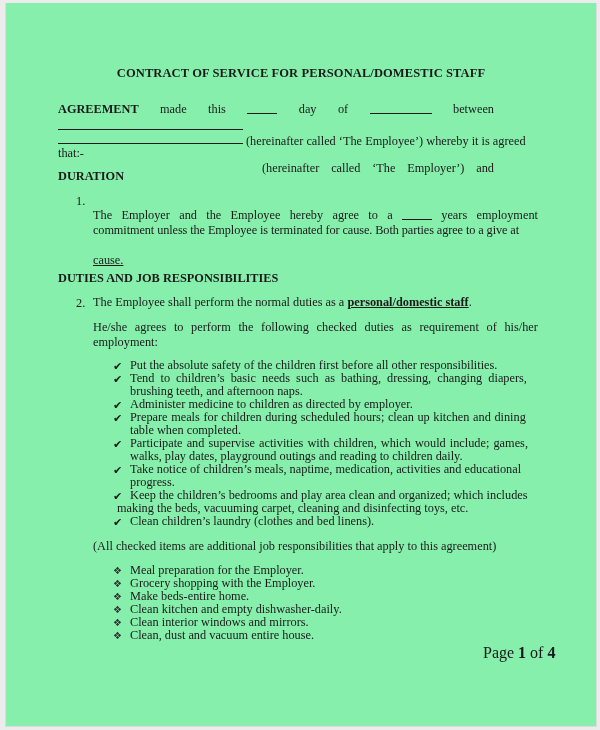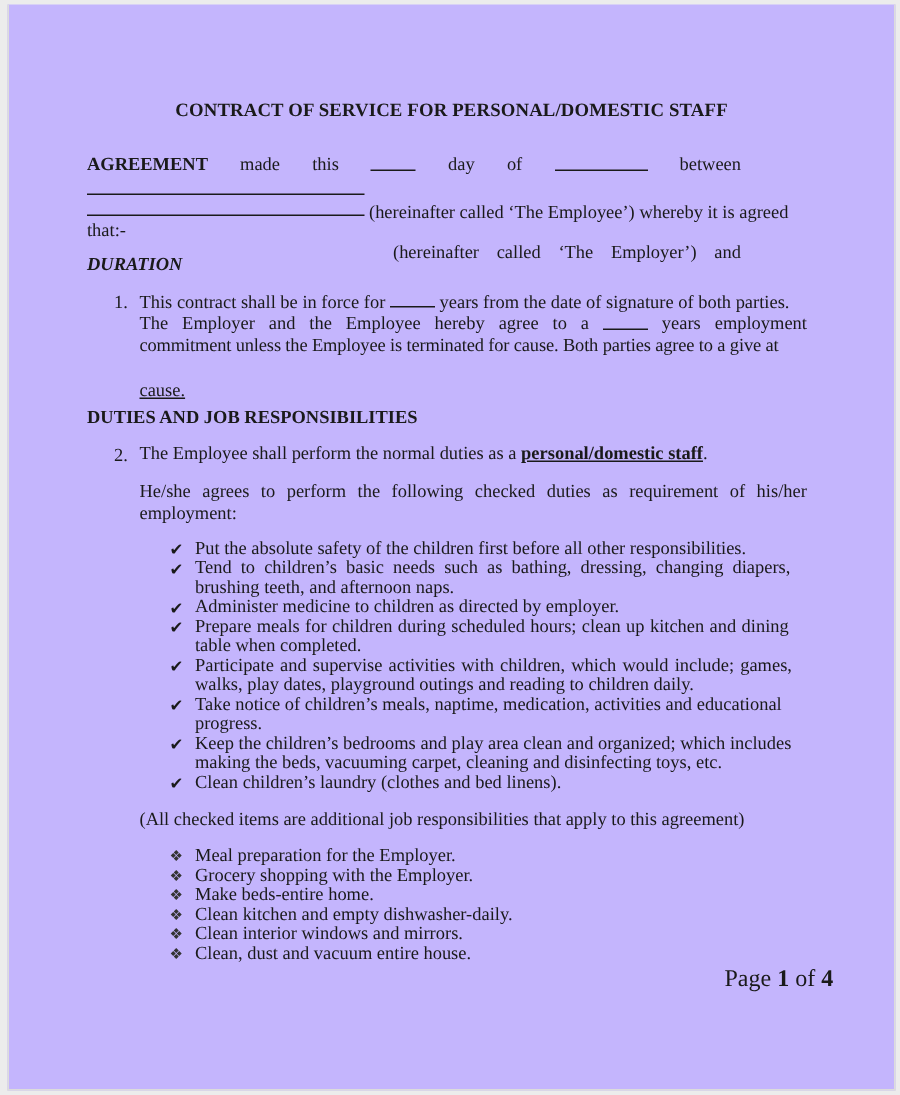--- a/index.html
+++ b/index.html
@@ -8,21 +8,21 @@
       background: #ececec;
       position: relative;
       overflow: hidden;
       font-family: "Liberation Serif", "DejaVu Serif", serif;
       color: #1a1a1a;
     }
     .page {
       position: absolute;
       left: 5px; top: 3px;
       width: 590px; height: 723px;
-      background: #c4b5fd;
+      background: #86efac;
       border-left: 1px solid #dcdcdc;
       border-right: 1px solid #dcdcdc;
       border-bottom: 1px solid #dcdcdc;
     }
     .abs { position: absolute; white-space: nowrap; }
     .title {
       left: 0; width: 590px; top: 63px;
       text-align: center;
       font-weight: bold; font-size: 12.5px;
       letter-spacing: 0.1px;
@@ -69,28 +69,23 @@
     <span>‘The</span>
     <span>Employer’)</span>
     <span>and</span>
   </div>
 
   <span class="abs blank" style="left:52px; top:130px; width:185px;"></span>
   <div class="abs line" style="left:240px; top:132px;">(hereinafter called ‘The Employee’) whereby it is agreed</div>
 
   <div class="abs line" style="left:52px; top:144px;">that:-</div>
 
-  <div class="abs heading" style="left:52px; top:166px;font-style:italic;">DURATION</div>
+  <div class="abs heading" style="left:52px; top:166px;">DURATION</div>
 
   <span class="num" style="left:70px; top:191px;">1.</span>
-  <div class="abs line" style="left:87px; top:191px;">
-    <span>This contract shall be in force for</span>
-    <span class="blank" style="width:30px;"></span>
-    <span>years from the date of signature of both parties.</span>
-  </div>
   <div class="abs line just" style="left:87px; width:445px; top:206px;">
     <span>The</span>
     <span>Employer</span>
     <span>and</span>
     <span>the</span>
     <span>Employee</span>
     <span>hereby</span>
     <span>agree</span>
     <span>to</span>
     <span>a</span>
@@ -143,21 +138,21 @@
     <span class="check" style="left:107px; top:435px;">✔</span>
     <div class="abs line" style="left:124px; top:434px; word-spacing:1px;">Participate and supervise activities with children, which would include; games,</div>
     <div class="abs line" style="left:124px; top:447px;">walks, play dates, playground outings and reading to children daily.</div>
 
     <span class="check" style="left:107px; top:461px;">✔</span>
     <div class="abs line" style="left:124px; top:460px;">Take notice of children’s meals, naptime, medication, activities and educational</div>
     <div class="abs line" style="left:124px; top:473px;">progress.</div>
 
     <span class="check" style="left:107px; top:487px;">✔</span>
     <div class="abs line" style="left:124px; top:486px;">Keep the children’s bedrooms and play area clean and organized; which includes</div>
-    <div class="abs line" style="left:124px; top:499px;">making the beds, vacuuming carpet, cleaning and disinfecting toys, etc.</div>
+    <div class="abs line" style="left:111px; top:499px;">making the beds, vacuuming carpet, cleaning and disinfecting toys, etc.</div>
 
     <span class="check" style="left:107px; top:513px;">✔</span>
     <div class="abs line" style="left:124px; top:512px;">Clean children’s laundry (clothes and bed linens).</div>
   </div>
 
   <div class="abs line" style="left:87px; top:537px;">(All checked items are additional job responsibilities that apply to this agreement)</div>
 
   <div>
     <span class="diamond" style="left:107px; top:562px;">❖</span>
     <div class="abs line" style="left:124px; top:561px;">Meal preparation for the Employer.</div>

